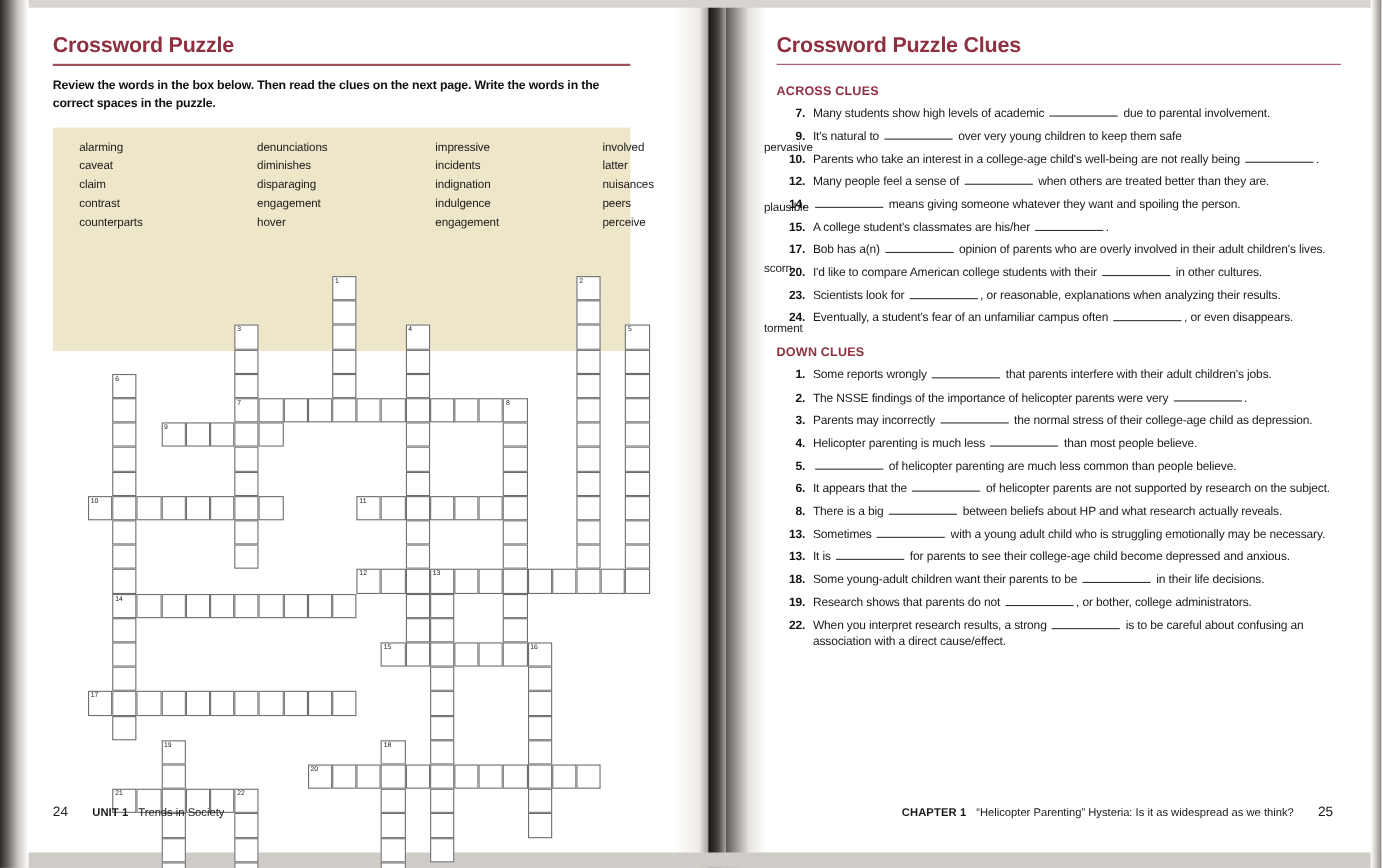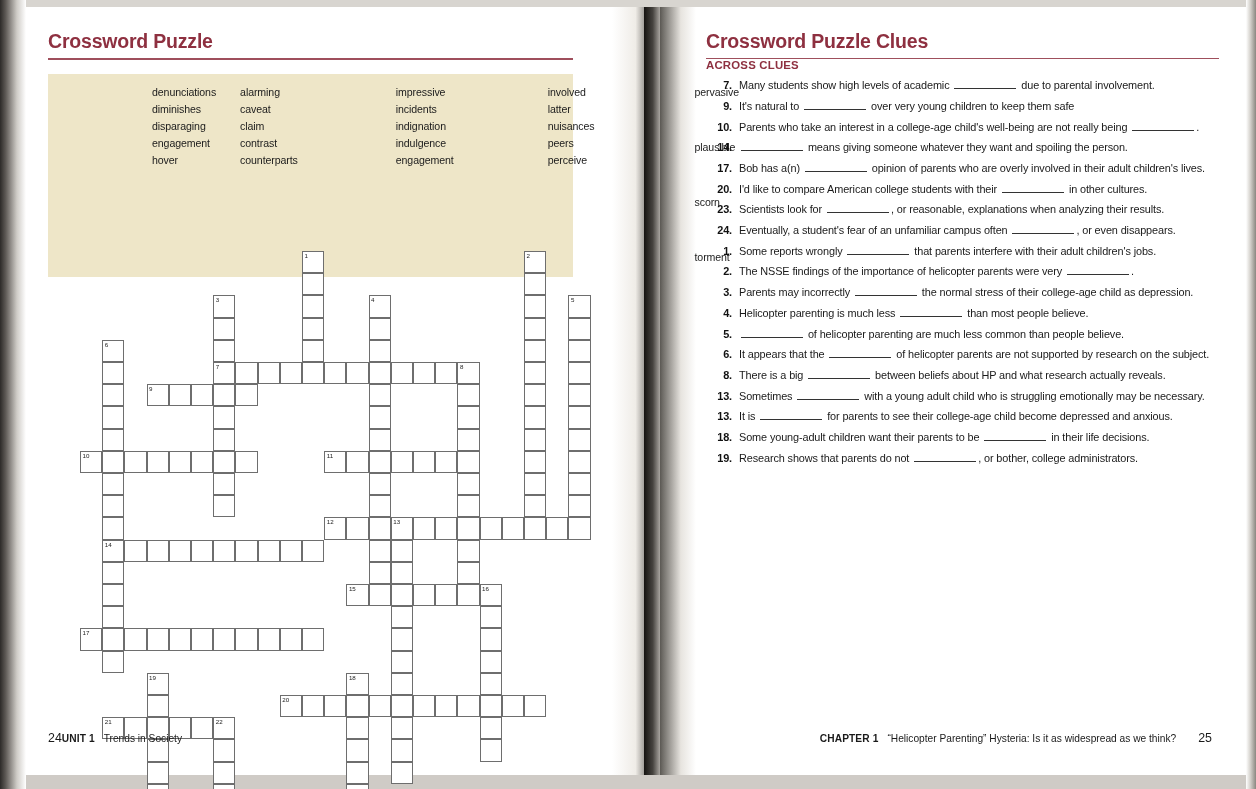--- a/index.html
+++ b/index.html
@@ -56,21 +56,21 @@
     border:1px solid #6e6e6e;background:#fff;
   }
   .cell .num{
     position:absolute;left:1.5px;top:0px;font-size:6.2px;line-height:8px;
     color:#222;font-family:"Liberation Sans",sans-serif;
   }
 
   
   .clue-head{
     font-size:11.4px;font-weight:bold;color:#8e3040;letter-spacing:.2px;
-    margin-bottom:7px;
+    margin-top:18px;margin-bottom:7px;
   }
   .clue{
     display:flex;align-items:flex-start;
     font-size:10.9px;line-height:1.33;margin-bottom:6.2px;letter-spacing:-.12px;
   }
   .clue-num{
     flex:0 0 26px;text-align:right;font-weight:bold;padding-right:7px;
     font-size:10.9px;color:#111;
   }
   .clue-text{flex:1 1 auto;color:#1a1a1a;}
@@ -78,21 +78,21 @@
     display:inline-block;width:62px;border-bottom:1.1px solid #333;
     height:9px;margin:0 2px;vertical-align:baseline;
   }
 
   
   .footer{
     position:absolute;bottom:44px;font-size:10.2px;color:#1a1a1a;
     display:flex;align-items:baseline;
   }
   .footer .pg{font-size:12.4px;}
-  .footer .unit{font-weight:bold;letter-spacing:.1px;}
+  .footer .unit{font-weight:bold;margin-left:22px;letter-spacing:.1px;}
   .footer .run{margin-left:9px;}
   #footer-left{left:48px;}
   #footer-right{right:44px;flex-direction:row;}
   #footer-right .unit{margin-left:0;}
   #footer-right .pg{margin-left:22px;}
 </style>
 </head>
 <body>
 
 <div id="spread">
@@ -105,35 +105,36 @@
   <div class="edge-top"></div>
   <div class="edge-bottom"></div>
   <div class="edge-left"></div>
   <div class="edge-right"></div>
 
   <div style="position:absolute;left:48px;top:30px;width:525px;">
 
     <div class="sec-title">Crossword Puzzle</div>
     <div class="rule"></div>
 
+    <div class="intro">Review the words in the box below. Then read the clues on the next page. Write the words in the correct spaces in the puzzle.</div>
 
     <div class="wordbank" id="word-bank">
+        <div class="wb-col" style="margin-left: 24px; width: 98px;">
+          <div class="wb-word">alarming</div>
+          <div class="wb-word">caveat</div>
+          <div class="wb-word">claim</div>
+          <div class="wb-word">contrast</div>
+          <div class="wb-word">counterparts</div>
+        </div>
         <div class="wb-col" style="margin-left: 104px; width: 98px;">
           <div class="wb-word">denunciations</div>
           <div class="wb-word">diminishes</div>
           <div class="wb-word">disparaging</div>
           <div class="wb-word">engagement</div>
           <div class="wb-word">hover</div>
-        </div>
-        <div class="wb-col" style="margin-left: 24px; width: 98px;">
-          <div class="wb-word">alarming</div>
-          <div class="wb-word">caveat</div>
-          <div class="wb-word">claim</div>
-          <div class="wb-word">contrast</div>
-          <div class="wb-word">counterparts</div>
         </div>
         <div class="wb-col" style="margin-left: 98px; width: 98px;">
           <div class="wb-word">impressive</div>
           <div class="wb-word">incidents</div>
           <div class="wb-word">indignation</div>
           <div class="wb-word">indulgence</div>
           <div class="wb-word">engagement</div>
         </div>
         <div class="wb-col" style="margin-left: 94px; width: 98px;">
           <div class="wb-word">involved</div>
@@ -398,41 +399,50 @@
         </div>
         <div class="clue">
           <span class="clue-num">9.</span>
           <span class="clue-text">It's natural to <span class="blank"></span> over very young children to keep them safe</span>
         </div>
         <div class="clue">
           <span class="clue-num">10.</span>
           <span class="clue-text">Parents who take an interest in a college-age child's well-being are not really being <span class="blank"></span>.</span>
         </div>
         <div class="clue">
+          <span class="clue-num">12.</span>
+          <span class="clue-text">Many people feel a sense of <span class="blank"></span> when others are treated better than they are.</span>
+        </div>
+        <div class="clue">
           <span class="clue-num">14.</span>
           <span class="clue-text"><span class="blank"></span> means giving someone whatever they want and spoiling the person.</span>
         </div>
         <div class="clue">
+          <span class="clue-num">15.</span>
+          <span class="clue-text">A college student's classmates are his/her <span class="blank"></span>.</span>
+        </div>
+        <div class="clue">
           <span class="clue-num">17.</span>
           <span class="clue-text">Bob has a(n) <span class="blank"></span> opinion of parents who are overly involved in their adult children's lives.</span>
         </div>
         <div class="clue">
           <span class="clue-num">20.</span>
           <span class="clue-text">I'd like to compare American college students with their <span class="blank"></span> in other cultures.</span>
         </div>
         <div class="clue">
           <span class="clue-num">23.</span>
           <span class="clue-text">Scientists look for <span class="blank"></span>, or reasonable, explanations when analyzing their results.</span>
         </div>
         <div class="clue">
           <span class="clue-num">24.</span>
           <span class="clue-text">Eventually, a student's fear of an unfamiliar campus often <span class="blank"></span>, or even disappears.</span>
         </div>
       </div>
 
+    <div class="clue-head">DOWN CLUES</div>
     <div id="down-list">
         <div class="clue">
           <span class="clue-num">1.</span>
           <span class="clue-text">Some reports wrongly <span class="blank"></span> that parents interfere with their adult children's jobs.</span>
         </div>
         <div class="clue">
           <span class="clue-num">2.</span>
           <span class="clue-text">The NSSE findings of the importance of helicopter parents were very <span class="blank"></span>.</span>
         </div>
         <div class="clue">
@@ -463,20 +473,24 @@
           <span class="clue-num">13.</span>
           <span class="clue-text">It is <span class="blank"></span> for parents to see their college-age child become depressed and anxious.</span>
         </div>
         <div class="clue">
           <span class="clue-num">18.</span>
           <span class="clue-text">Some young-adult children want their parents to be <span class="blank"></span> in their life decisions.</span>
         </div>
         <div class="clue">
           <span class="clue-num">19.</span>
           <span class="clue-text">Research shows that parents do not <span class="blank"></span>, or bother, college administrators.</span>
+        </div>
+        <div class="clue">
+          <span class="clue-num">22.</span>
+          <span class="clue-text">When you interpret research results, a strong <span class="blank"></span> is to be careful about confusing an association with a direct cause/effect.</span>
         </div>
       </div>
   </div>
 
   <div class="footer" id="footer-right">
     <span class="unit">CHAPTER 1</span>
     <span class="run">“Helicopter Parenting” Hysteria: Is it as widespread as we think?</span>
     <span class="pg">25</span>
   </div>
 

